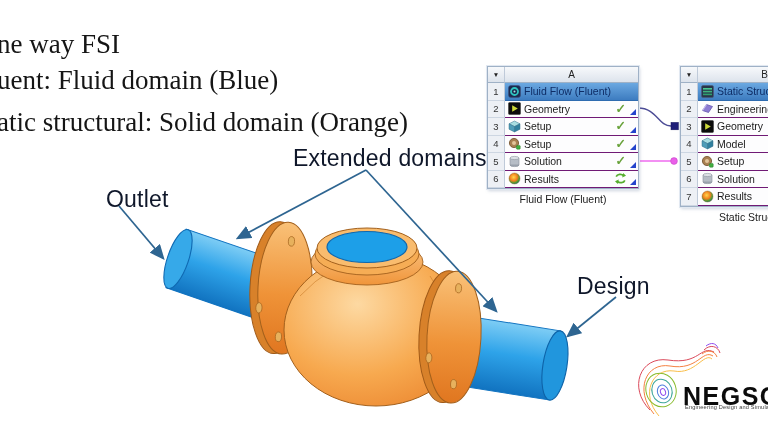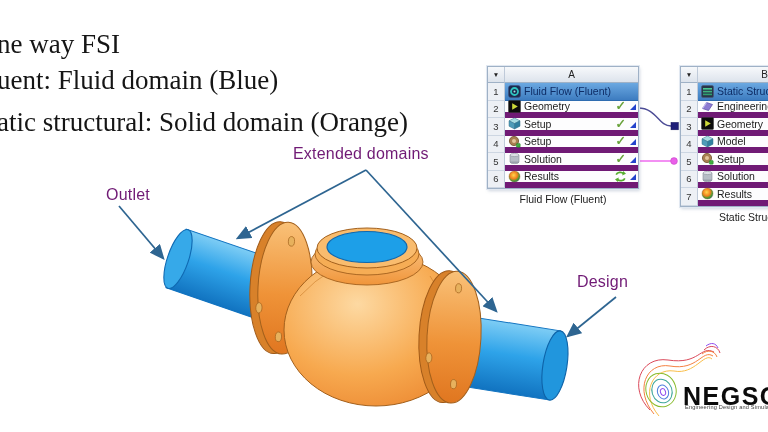--- a/index.html
+++ b/index.html
@@ -7,40 +7,40 @@
     width:768px;height:432px;overflow:hidden;position:relative;
     background:#ffffff;font-family:"Liberation Sans",sans-serif;
   }
   
   .serif-line{
     position:absolute;left:-3px;white-space:nowrap;
     font-family:"Liberation Serif",serif;font-size:27px;color:#151515;line-height:1;
   }
   
   .callout{
-    position:absolute;font-size:16px;color:#701a75;white-space:nowrap;letter-spacing:.2px;
+    position:absolute;font-size:23px;color:#0f172a;white-space:nowrap;letter-spacing:.2px;
   }
   
   #scene{position:absolute;left:0;top:0;z-index:1;pointer-events:none;}
   
   .wb{
     position:absolute;width:150px;background:#fff;z-index:3;
     border:1px solid #9fb1c6;box-shadow:0 0 0 1px #e1e8f1,1px 2px 3px rgba(120,140,170,.35);
     font-size:10.5px;color:#1c1c1c;
   }
   .wb .row{display:flex;align-items:stretch;height:17.5px;}
   .wb .row.header{height:16px;}
   .cell-num{
     flex:0 0 16px;display:flex;align-items:center;justify-content:center;
     background:#edf0f5;border-right:1px solid #bfcad9;border-bottom:1px solid #cdd6e2;
     font-size:9.5px;color:#333;
   }
   .cell-main{
     flex:1;display:flex;align-items:center;gap:3px;padding:0 3px;position:relative;
-    background:#fdfdfe;border-bottom:6px solid #701a75;min-width:0;
+    background:#fdfdfe;border-bottom:1px solid #701a75;min-width:0;
   }
   .row.header .cell-num,.row.header .cell-main{
     background:linear-gradient(#f7f9fb,#dde3ec);
     border-bottom:1px solid #9fb1c6;color:#222;
   }
   .row.header .cell-main{justify-content:center;font-size:10px;}
   .corner{font-size:6.5px;color:#111;cursor:pointer;}
   .row.selected .cell-main{
     background:linear-gradient(#6ba8e1,#3d7cc0);color:#0e2d66;
     border-bottom:1px solid #2f6cb0;

